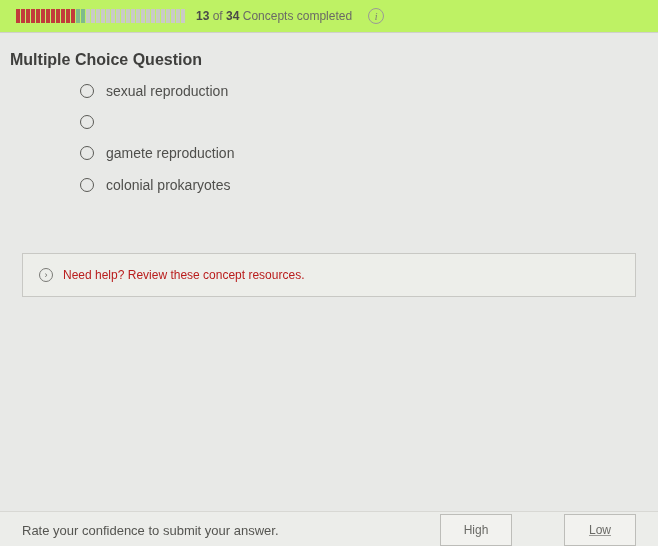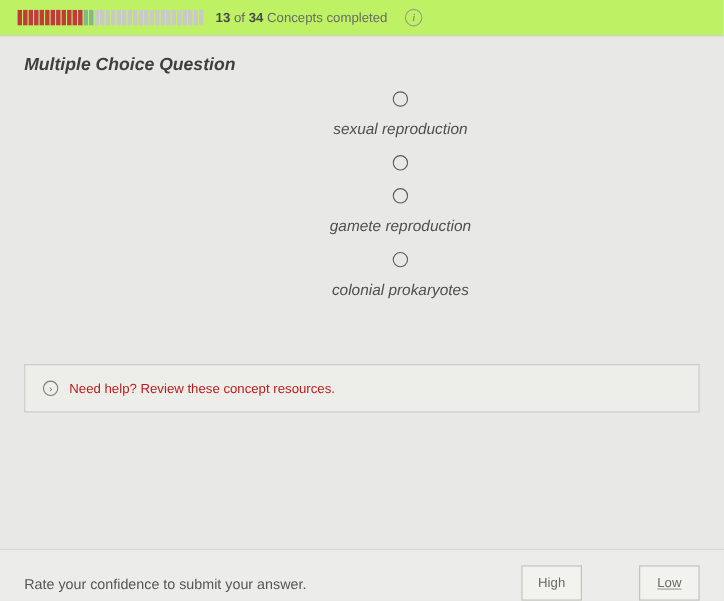--- a/index.html
+++ b/index.html
@@ -39,22 +39,21 @@
     color: #6a6a66;
   }
   .progress-text strong { color: #4a4a48; font-weight: bold; }
   .info-icon {
     width: 16px; height: 16px; border: 1px solid #9a9a96; border-radius: 50%;
     display: inline-flex; align-items: center; justify-content: center;
     font-size: 10px; color: #7a7a76; font-style: italic; font-family: serif;
     margin-left: 6px;
   }
   .content {
-    padding: 18px 22px 0 22px;
-    font-style: italic;
+    padding: 18px 22px 0 10px;
   }
   .q-type {
     font-size: 16px;
     font-weight: bold;
     color: #3f3f3d;
     margin-bottom: 14px;
   }
   .q-text {
     font-size: 13.5px;
     color: #5a5a56;
@@ -70,21 +69,20 @@
   .options {
     padding-left: 70px;
     margin-bottom: 60px;
   }
   .option {
     display: flex;
     align-items: center;
     gap: 12px;
     margin-bottom: 16px;
     cursor: pointer;
-    flex-direction: column;
   }
   .radio-outer {
     width: 14px; height: 14px; border: 1.5px solid #5a5a56; border-radius: 50%;
     flex-shrink: 0;
   }
   .option-label {
     font-size: 14px;
     color: #4f4f4c;
   }
   .help-box {
@@ -105,39 +103,39 @@
   .help-text {
     font-size: 12px;
     color: #b91c1c;
     font-weight: 500;
   }
   .footer {
     position: absolute;
     bottom: 0;
     left: 0;
     right: 0;
-    padding: 14px 22px 0 22px;
+    padding: 2px 22px 0 22px;
     display: flex;
     align-items: center;
     gap: 8px;
     border-top: 1px solid #d8d8d4;
     background: #ecedea;
   }
   .rate-label {
     font-size: 13px;
     color: #555551;
     flex: 1;
   }
   .conf-btn {
     border: 1px solid #bdbdb9;
     background: #f2f2ef;
     color: #6a6a66;
     font-size: 12px;
     padding: 8px 0;
-    width: 55px;
+    width: 72px;
     text-align: center;
     cursor: pointer;
   }
   .conf-btn.low { text-decoration: underline; text-decoration-color: #9a9a96; margin-left: 44px; }
   .conf-btn.med { text-decoration: underline; text-decoration-color: #9a9a96; }
 </style>
 </head>
 <body>
 
 <div class="header-bar">

